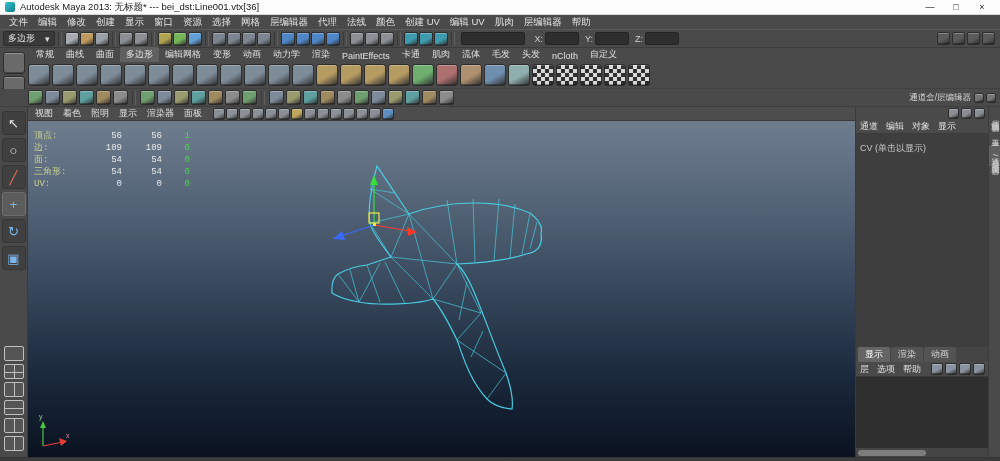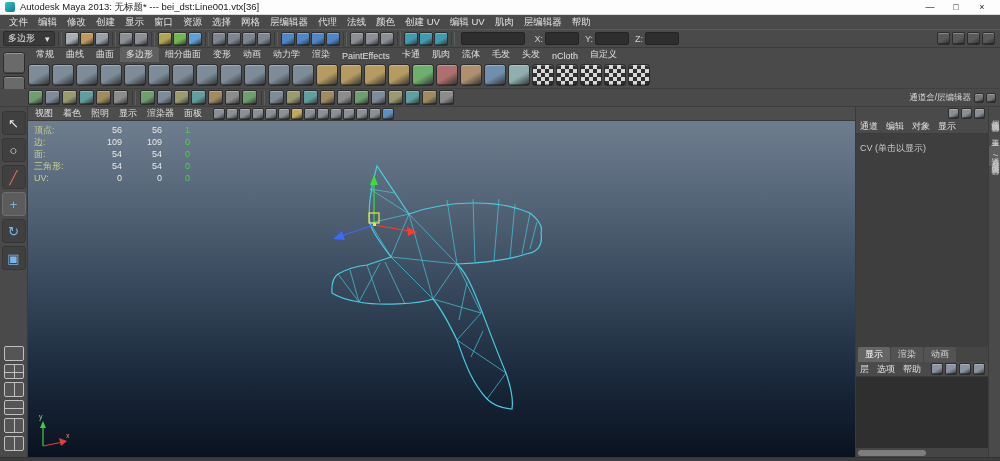--- a/index.html
+++ b/index.html
@@ -66,21 +66,21 @@
 
   
   .viewport{flex:1;display:flex;flex-direction:column;min-width:0}
   .panelbar{height:14px;background:#4d4d4d;border-bottom:1px solid #3a3a3a;display:flex;align-items:center;padding-left:2px;flex:0 0 auto}
   .pmenus{display:flex;font-size:9px;color:#e0e0e0}
   .pmenus .titem{padding:0 5px}
   .picons{display:flex;gap:1px;margin-left:6px}
   .picons .icn{width:12px;height:12px}
   .vcontent{flex:1;position:relative;overflow:hidden;background:linear-gradient(180deg,#6e7d8e 0%,#57677a 22%,#3a4a5e 48%,#1b2a3d 75%,#0a1220 100%)}
   .vcontent svg.mesh{position:absolute;inset:0;width:100%;height:100%}
-  .hud{position:absolute;left:6px;top:3px;z-index:2;font-family:Liberation Sans, sans-serif;font-size:9px}
+  .hud{position:absolute;left:6px;top:9px;z-index:2;font-family:Liberation Mono, monospace;font-size:9px}
   .hudrow{display:grid;grid-template-columns:48px 40px 40px 28px;line-height:12px}
   .hl{color:#c9d08c}
   .va,.vb{color:#e8e8e8;text-align:right}
   .vc{color:#49d549;text-align:right}
 
   
   .rpanel{width:133px;background:#0f766e;border-left:1px solid #3a3a3a;display:flex;flex-direction:column;flex:0 0 auto;min-height:0}
   .cb-toolbar{height:13px;background:#4a4a4a;display:flex;justify-content:flex-end;align-items:center;gap:2px;padding:0 3px;flex:0 0 auto}
   .cb-toolbar .icn{width:11px;height:11px}
   .cb-menus{height:14px;background:#4a4a4a;border-bottom:1px solid #3c3c3c;display:flex;align-items:center;font-size:9px;color:#e0e0e0;flex:0 0 auto}
@@ -195,21 +195,21 @@
         <div class="icn" style="background: linear-gradient(150deg, rgb(90, 90, 90) 0%, rgb(90, 90, 90) 55%, rgba(0, 0, 0, 0.35) 100%);"></div>
         <div class="icn" style="background: linear-gradient(150deg, rgb(90, 90, 90) 0%, rgb(90, 90, 90) 55%, rgba(0, 0, 0, 0.35) 100%);"></div>
       </div>
   </div>
 
   <div class="shelftabs">
       <div class="titem">常规</div>
       <div class="titem">曲线</div>
       <div class="titem">曲面</div>
       <div class="titem active">多边形</div>
-      <div class="titem">细分曲面</div>
+      <div class="titem">编辑网格</div>
       <div class="titem">变形</div>
       <div class="titem">动画</div>
       <div class="titem">动力学</div>
       <div class="titem">渲染</div>
       <div class="titem">PaintEffects</div>
       <div class="titem">卡通</div>
       <div class="titem">肌肉</div>
       <div class="titem">流体</div>
       <div class="titem">毛发</div>
       <div class="titem">头发</div>

